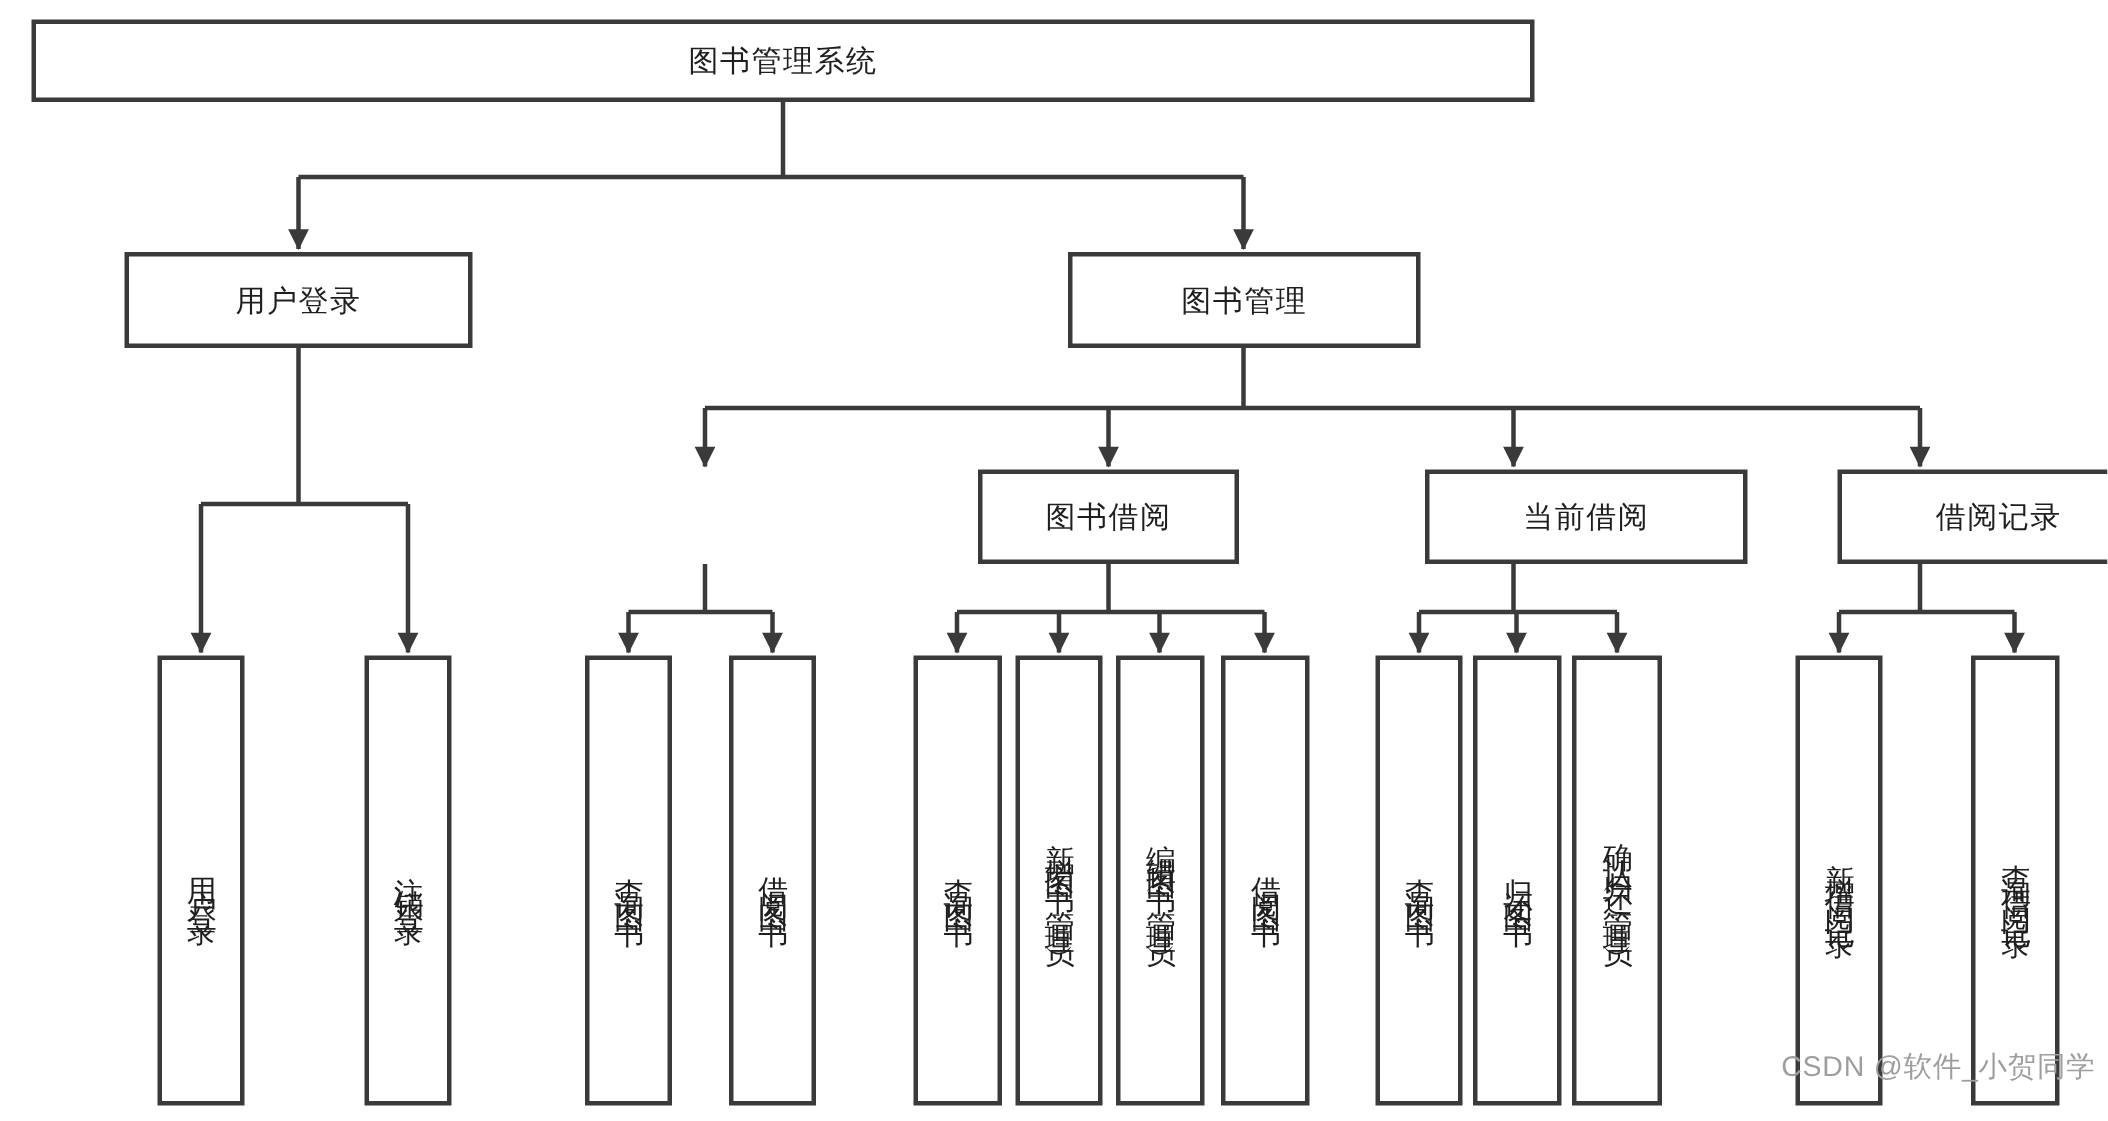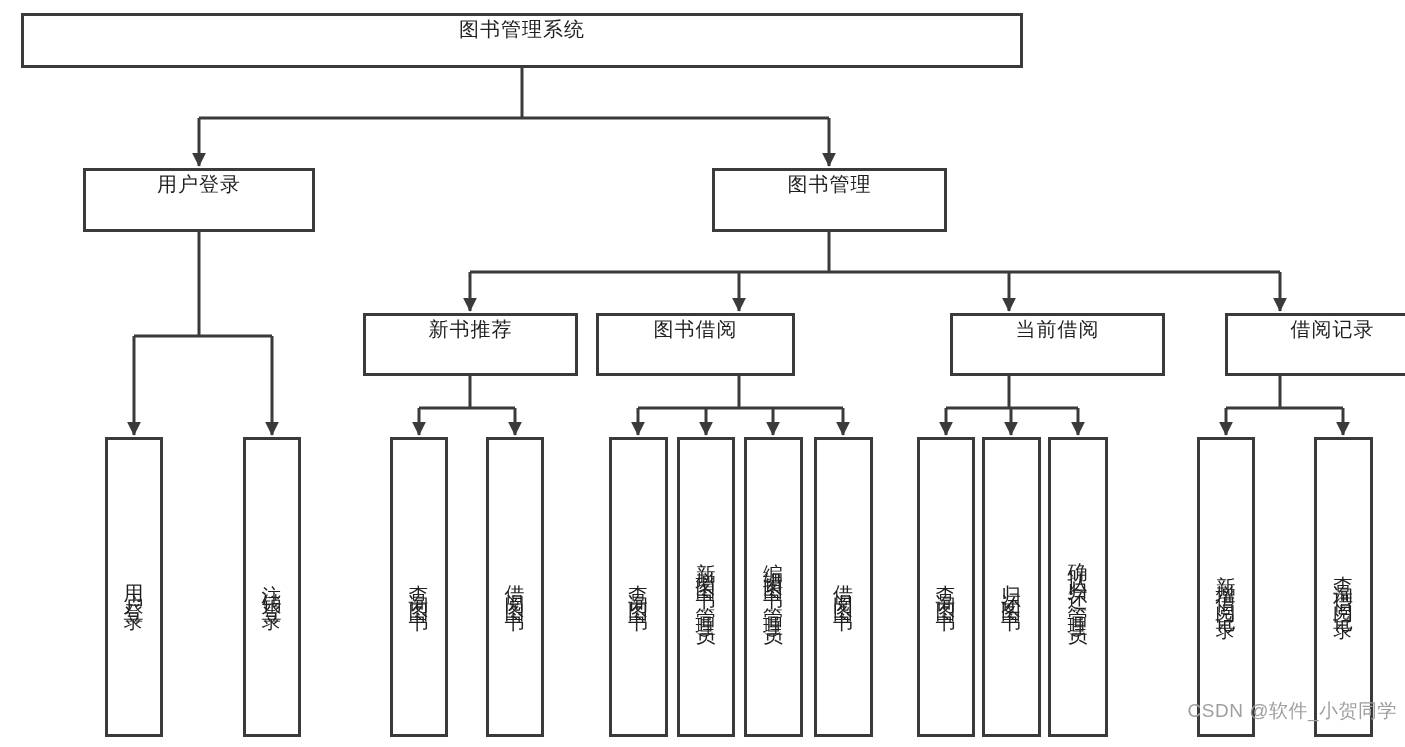--- a/index.html
+++ b/index.html
@@ -29,20 +29,21 @@
     fill:none;
   }
   .connectors .arrowfill{
     fill:var(--line);
   }
   .node{
     position:absolute;
     background:#fff;
     border:3px solid var(--line);
     display:flex;
+    align-items:center;
     justify-content:center;
     font-size:20px;
     color:var(--text);
     letter-spacing:1px;
     white-space:nowrap;
   }
   .vnode{
     position:absolute;
     background:#fff;
     border:3px solid var(--line);
@@ -125,24 +126,21 @@
     <span>图书管理系统</span>
   </div>
 
   <div class="node" style="left:83px;top:168px;width:232px;height:64px;">
     <span>用户登录</span>
   </div>
   <div class="node" style="left:712px;top:168px;width:235px;height:64px;">
     <span>图书管理</span>
   </div>
 
-  <div class="node" style="left:363px;top:313px;width:215px;height:63px;">
-    <span>新书推荐</span>
-  </div>
-  <div class="node" style="left:596px;top:313px;width:199px;height:63px;">
+  <div class="node" style="left:652px;top:313px;width:174px;height:63px;">
     <span>图书借阅</span>
   </div>
   <div class="node" style="left:902px;top:313px;width:215px;height:63px;margin-left:48px;">
     <span>当前借阅</span>
   </div>
   <div class="node" style="left:1225px;top:313px;width:215px;height:63px;">
     <span>借阅记录</span>
   </div>
 
   <div class="vnode" style="left:105px;top:437px;width:58px;height:300px;">

